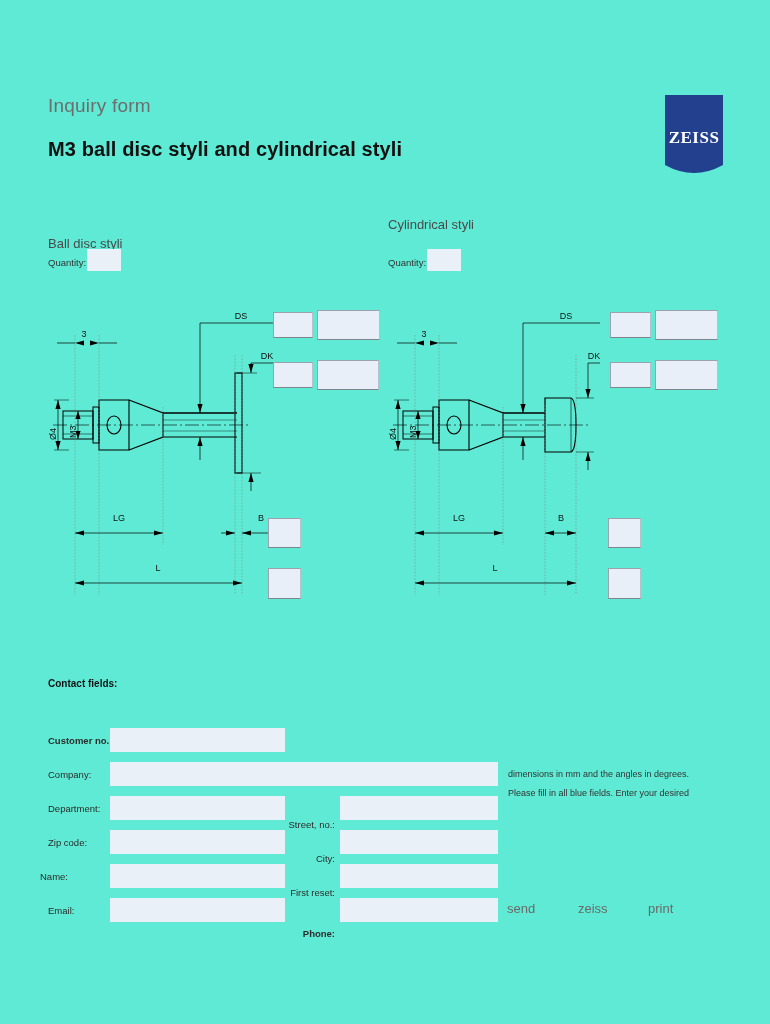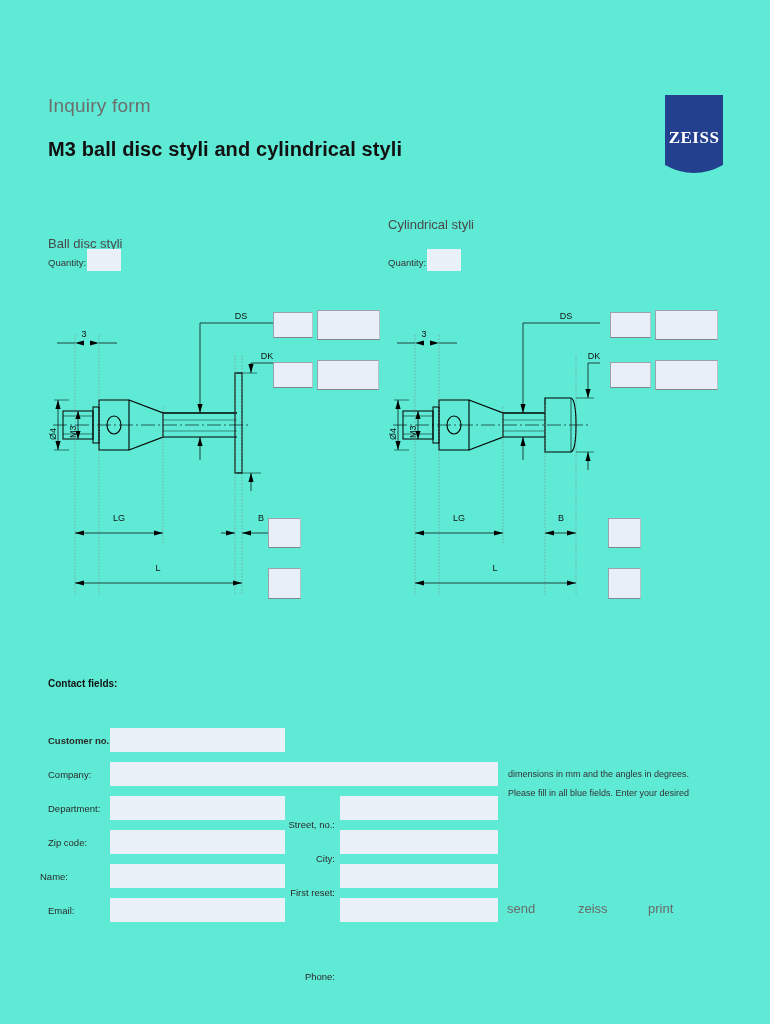--- a/index.html
+++ b/index.html
@@ -338,21 +338,21 @@
   <div class="frm-label r" style="left:225px; top:837px; width:110px;">City:</div>
   <div class="fld plain" style="left:340px; top:830px; width:158px; height:24px;"></div>
 
   <div class="frm-label" style="left:40px; top:871px;">Name:</div>
   <div class="fld plain" style="left:110px; top:864px; width:175px; height:24px;"></div>
   <div class="frm-label r" style="left:225px; top:871px; width:110px;">First reset:</div>
   <div class="fld plain" style="left:340px; top:864px; width:158px; height:24px;"></div>
 
   <div class="frm-label" style="left:48px; top:905px;">Email:</div>
   <div class="fld plain" style="left:110px; top:898px; width:175px; height:24px;"></div>
-  <div class="frm-label r" style="left:225px; top:955px; width:110px;">Phone:</div>
+  <div class="frm-label r" style="left:225px; top:912px; width:110px;font-weight:bold;">Phone:</div>
   <div class="fld plain" style="left:340px; top:898px; width:158px; height:24px;"></div>
 
   <div class="note">
     <div>dimensions in mm and the angles in degrees.</div>
     <div>Please fill in all blue fields. Enter your desired</div>
   </div>
 
   <button class="btn" style="left:507px; top:901px;">send</button>
   <button class="btn" style="left:578px; top:901px;">zeiss</button>
   <button class="btn" style="left:648px; top:901px;">print</button>

